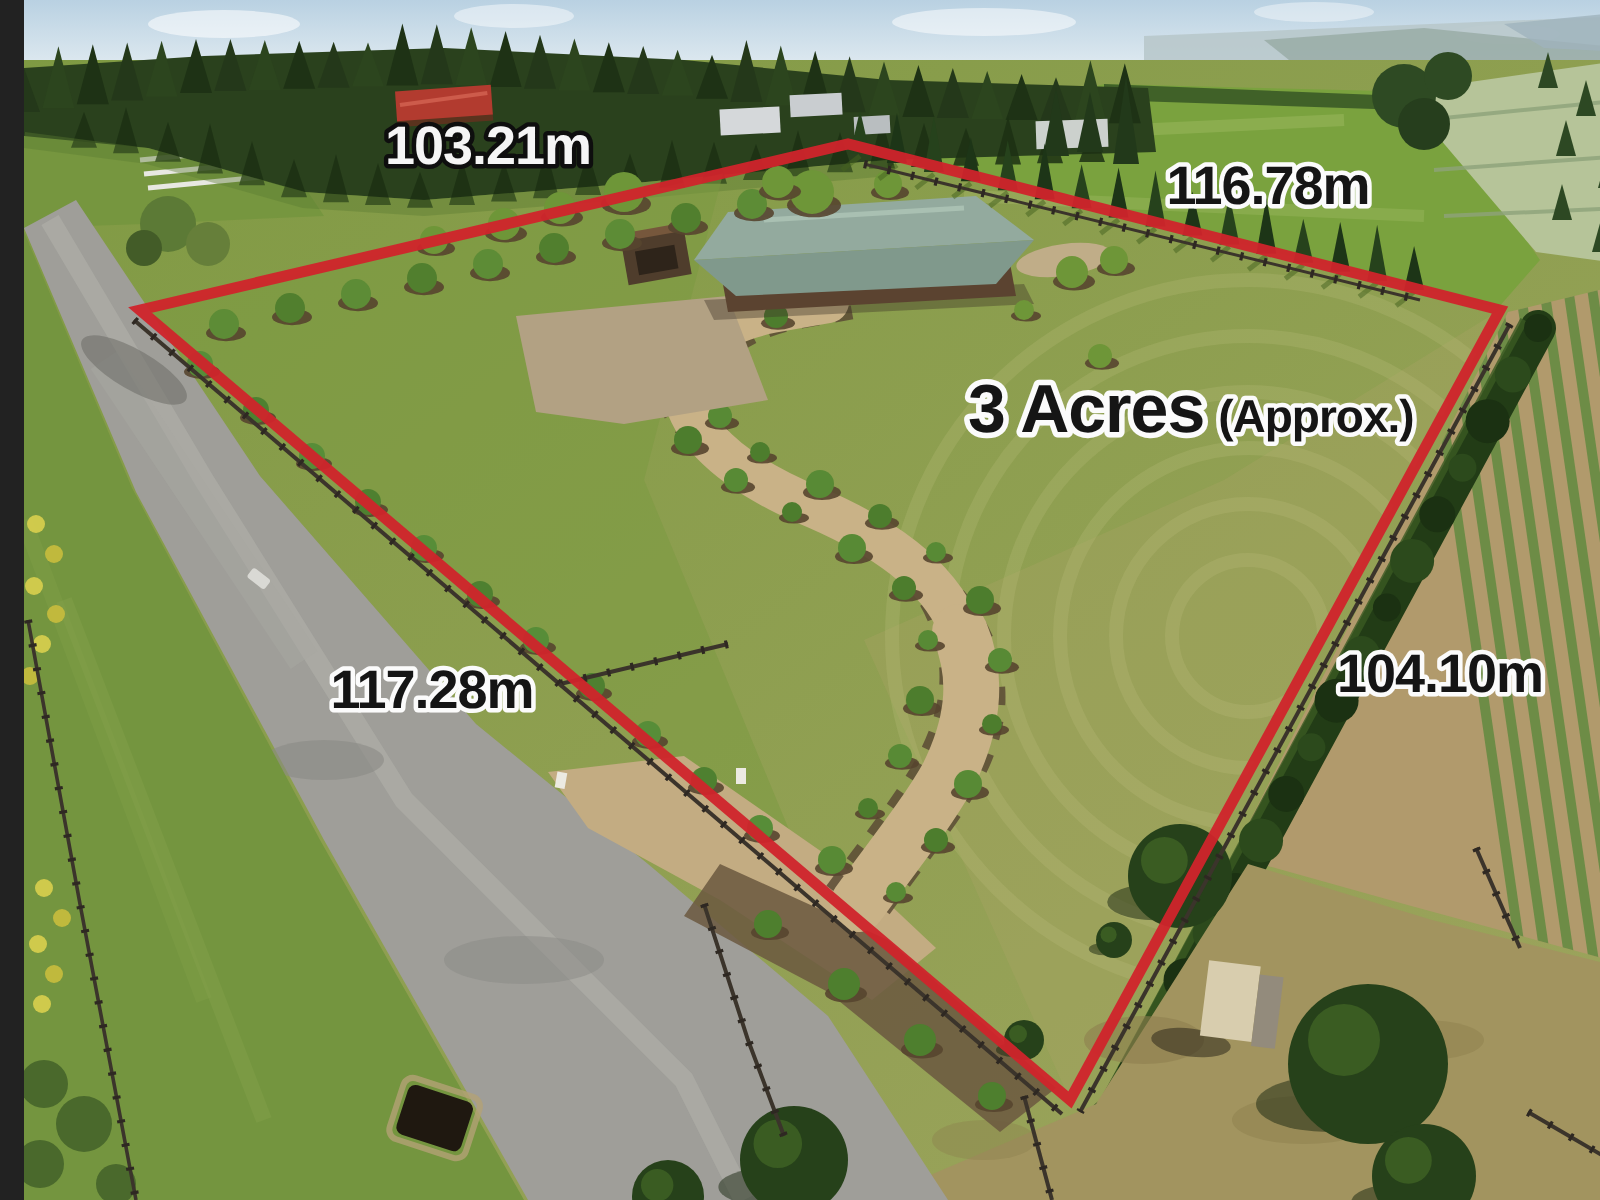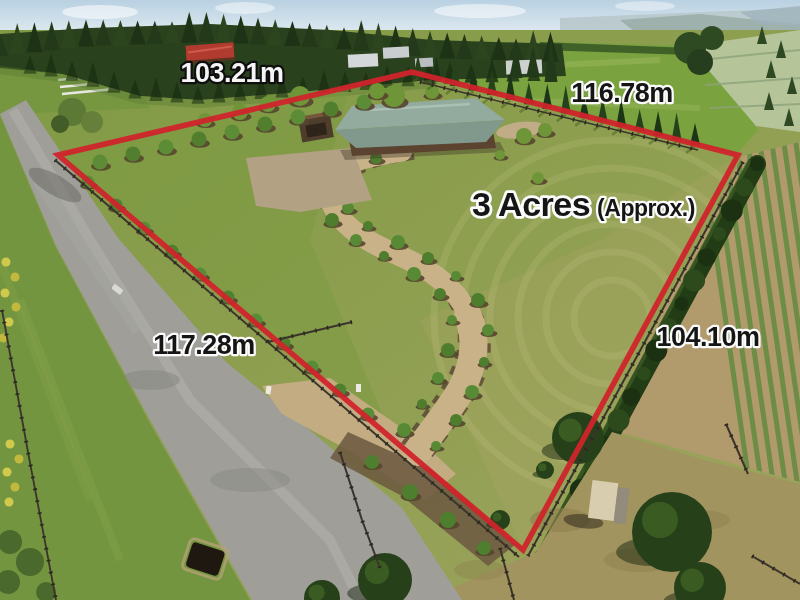--- a/index.html
+++ b/index.html
@@ -1,16 +1,16 @@
 <!DOCTYPE html>
 <html><head>
 <meta charset="utf-8">
 <style>
   html,body{margin:0;padding:0;width:800px;height:600px;overflow:hidden;background:#222;}
-  .scene-wrap{width:660px;height:600px;position:relative;font-family:"Liberation Sans",sans-serif;}
+  .scene-wrap{width:660px;height:600px;position:relative;font-family:"Liberation Sans",sans-serif;padding-left:12px;}
   svg{display:block;}
   .lbl{font-family:"Liberation Sans","DejaVu Sans",sans-serif;font-weight:bold;paint-order:stroke;stroke-linejoin:round;letter-spacing:-0.5px;}
   .lbl-dark{fill:#151515;stroke:#fbfbfb;}
   .lbl-light{fill:#f5f5f5;stroke:#0e0e0e;}
 </style>
 </head>
 <body>
 
 <div class="scene-wrap">
 <svg width="800" height="600" viewBox="0 0 800 600">

